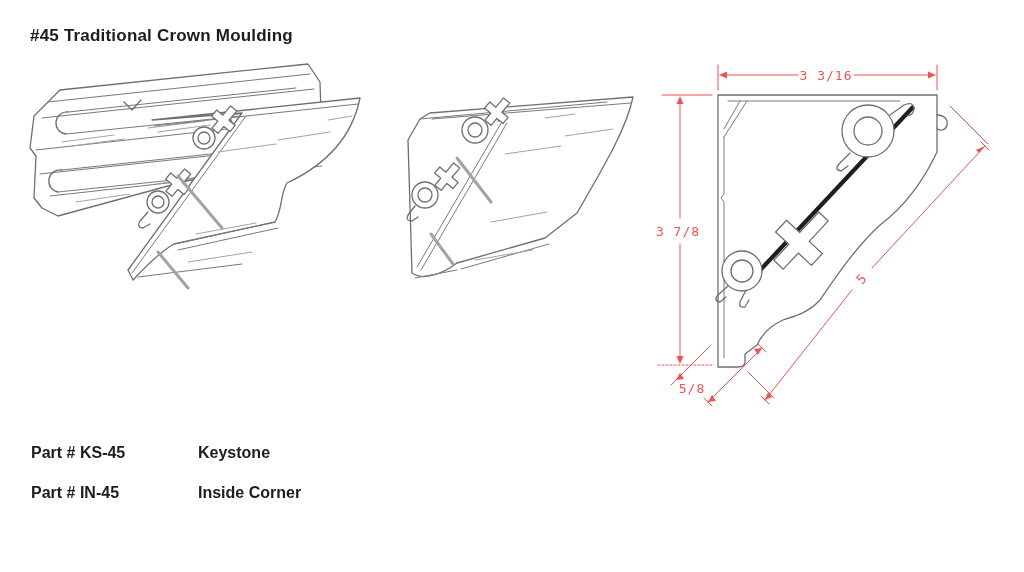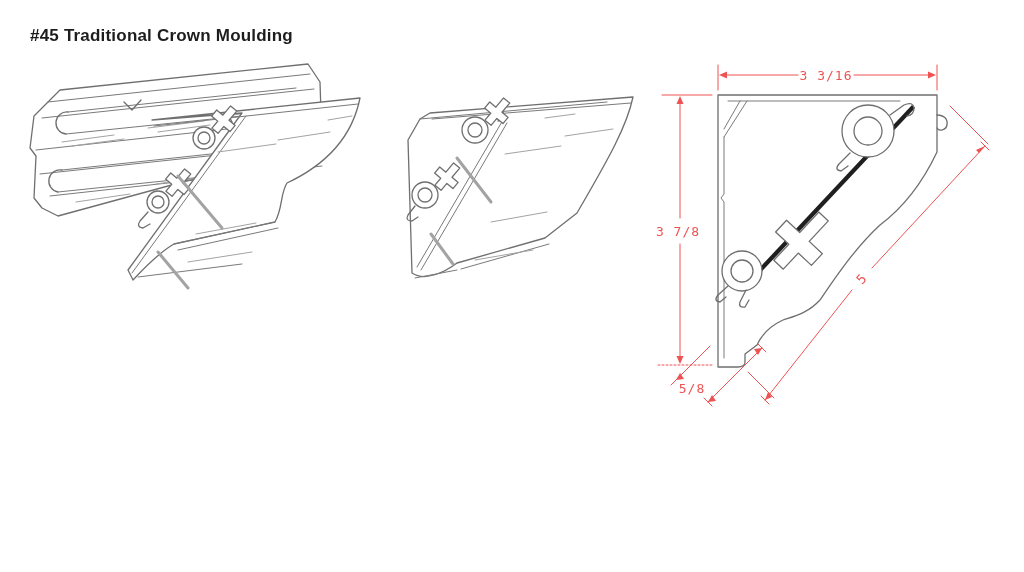--- a/index.html
+++ b/index.html
@@ -171,15 +171,23 @@
       <path class="red" d="M98,314 L124,340"></path>
       <path class="red" d="M335,88 L222,210 M202,232 L115,342"></path>
       <path class="red" d="M331,84 L339,92 M111,338 L119,346"></path>
       <polygon class="redf" points="335,88 329,95 326,92"></polygon>
       <polygon class="redf" points="115,342 122,339 118,334"></polygon>
       <text class="dimtxt" x="212" y="225" text-anchor="middle" transform="rotate(-47 212 221)">5</text>
     </g>
   </svg>
 
   <div id="parts">
+    <div class="prow">
+      <span class="pnum">Part # KS-45</span>
+      <span class="pdesc">Keystone</span>
+    </div>
+    <div class="prow">
+      <span class="pnum">Part # IN-45</span>
+      <span class="pdesc">Inside Corner</span>
+    </div>
   </div>
 
 </div>
 
 </body></html>

